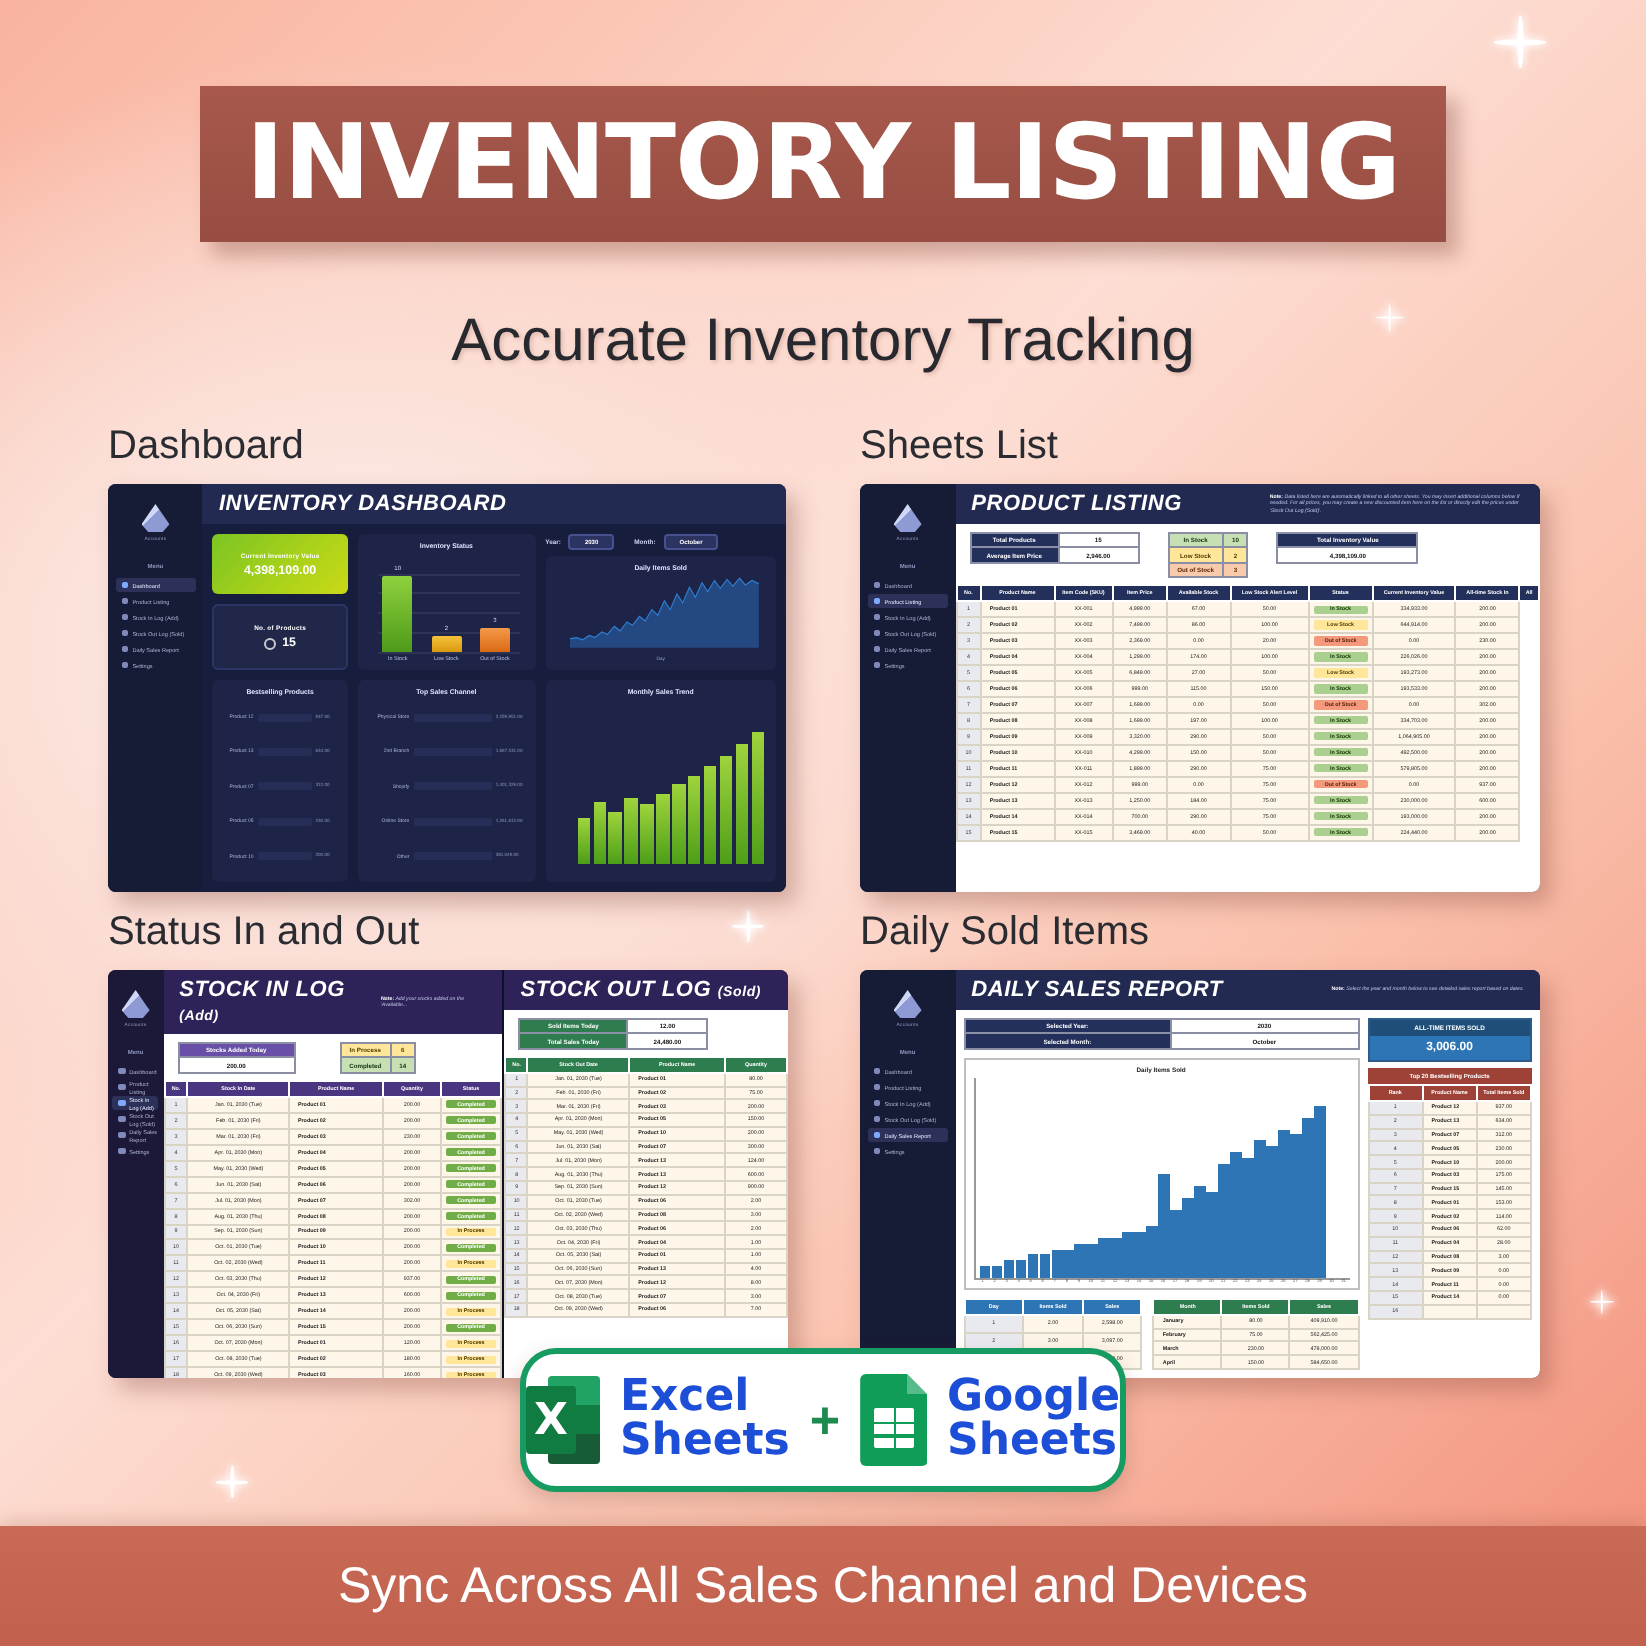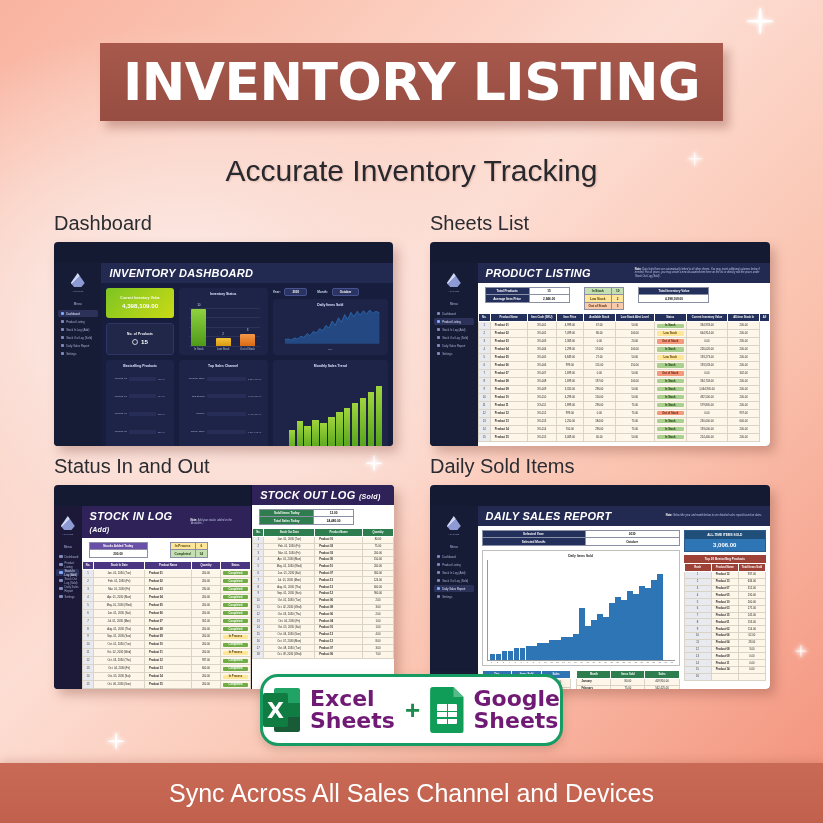--- a/index.html
+++ b/index.html
@@ -45,21 +45,21 @@
   .section-label {
     position: absolute; font-size: 20px; color: #2a2c31; font-weight: 400;
   }
   .shot {
     position: absolute; border-radius: 4px; overflow: hidden;
     box-shadow: 5px 6px 11px rgba(130,70,58,.34);
     background: #151a33;
   }
 
   
-  .app { display: flex; width: 100%; height: 100%; margin-top: 21px; }
+  .app { display: flex; width: 100%; height: 100%; }
   .side {
     background: #161b36; flex: 0 0 14%;
     display: flex; flex-direction: column; align-items: center;
     padding-top: 4px; gap: 1px;
   }
   .side.purple { background: #1b1838; }
   .logo-glyph {
     width: 14px; height: 14px; margin-top: 6px;
     background: linear-gradient(135deg,#cfd8f5 0 40%, #8d9ad4 40% 100%);
     clip-path: polygon(50% 0,100% 72%,76% 100%,24% 100%,0 72%);
@@ -158,21 +158,21 @@
   .plot .pb { flex:1; background:#2e75b6; }
   .axisn { font-size:2.1px; color:#555; display:flex; gap:.6px; padding-left:2px;}
   .axisn span { flex:1; text-align:center;}
 
   .excel-badge {
     position: absolute; left: 260px; top: 674px; width: 303px; height: 72px;
     background: #ffffff; border: 3px solid #169b62; border-radius: 18px;
     display: flex; align-items: center; justify-content: center; gap: 10px;
     box-shadow: 0 4px 10px rgba(120,70,58,.25);
   }
-  .eb-txt { font-size: 22px; font-weight: 700; color: #701a75; line-height: 1.02; font-family:"DejaVu Sans", sans-serif;}
+  .eb-txt { font-size: 22px; font-weight: 700; color: #1d4ed8; line-height: 1.02; font-family:"DejaVu Sans", sans-serif;}
   .eb-plus { font-size: 26px; color: #1d8a4e; font-weight: 700; }
   .xl-ico { width: 42px; height: 44px; position: relative; }
   .xl-ico .sheetpart { position:absolute; right:0; top:0; width:26px; height:44px; border-radius:2px;
     background: linear-gradient(180deg,#21a366 0 33%, #107c41 33% 66%, #185c37 66% 100%); }
   .xl-ico .xbox { position:absolute; left:0; top:5px; width:25px; height:34px; background:#107c41; border-radius:2px;
     color:#fff; font-size:22px; font-weight:700; display:flex; align-items:center; justify-content:center;
     font-family:"DejaVu Sans", sans-serif;}
   .gs-ico { width: 38px; height: 46px; position: relative; }
   .gs-ico .page { position:absolute; inset:0; background:#0f9d58; border-radius:3px;
     clip-path: polygon(0 0, 70% 0, 100% 22%, 100% 100%, 0 100%); }

